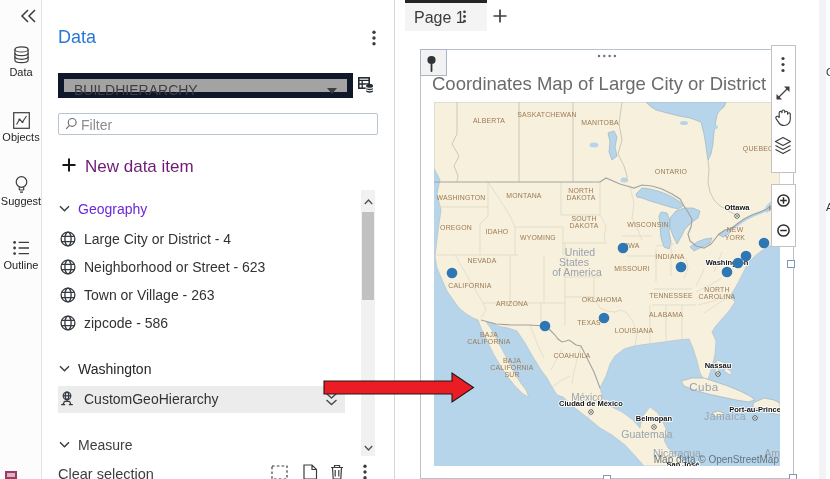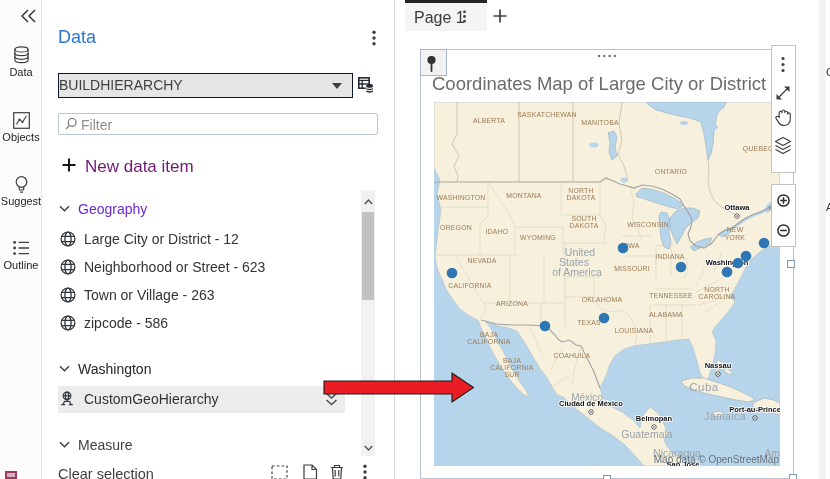--- a/index.html
+++ b/index.html
@@ -43,21 +43,21 @@
 </svg>
 <div class="lbl" style="top:259px">Outline</div>
 <div class="abs" style="left:5px;top:471px;width:12px;height:8px;background:#ddb3c4;border:2px solid #9d3a63"></div>
 
 <div class="abs" style="left:58px;top:27px;font-size:18px;color:#2b77d3">Data</div>
 <svg class="abs" style="left:371px;top:30px" width="6" height="16" viewBox="0 0 6 16">
  <circle cx="3" cy="2.2" r="1.7" fill="#3d3d3d"></circle>
     <circle cx="3" cy="8" r="1.7" fill="#3d3d3d"></circle>
     <circle cx="3" cy="13.8" r="1.7" fill="#3d3d3d"></circle>
 </svg>
-<div class="abs" style="left:58px;top:73px;width:295px;height:25px;background:#e5e5e5;border:1px solid #0f172a;font-size:14px;color:#3f3f3f;line-height:23px;">BUILDHIERARCHY
+<div class="abs" style="left:58px;top:73px;width:295px;height:25px;background:#a3a3a3;border:6px solid #0f172a;font-size:14px;color:#3f3f3f;line-height:23px;padding-left:10px">BUILDHIERARCHY
  <span style="position:absolute;right:10px;top:9px;width:0;height:0;border-left:5px solid transparent;border-right:5px solid transparent;border-top:6px solid #3f3f3f"></span>
 </div>
 <svg class="abs" style="left:358px;top:77px" width="16" height="16" viewBox="0 0 16 16">
  <g stroke="#252b33" fill="none">
  <rect x="0.8" y="0.8" width="10.4" height="10.4" stroke-width="1.6"></rect>
  <path d="M0.8,3.4 H11.2 M0.8,7 H11.2 M4.2,3.4 V11.2" stroke-width="1.3"></path>
  </g>
  <path d="M7.6,7.6 H15.4 V15.6 H7.6 Z" fill="#fff" stroke="none"></path>
  <path d="M8.3,8.2 c0,-0.7 1.5,-1.2 3.3,-1.2 s3.3,0.5 3.3,1.2 V14.6 c0,0.7 -1.5,1.2 -3.3,1.2 s-3.3,-0.5 -3.3,-1.2 Z" fill="#252b33"></path>
  <path d="M8.3,10.4 c1.8,1 4.8,1 6.6,0 M8.3,12.8 c1.8,1 4.8,1 6.6,0" stroke="#fff" stroke-width="1.1" fill="none"></path>
@@ -77,21 +77,21 @@
     <polyline points="1,1.2 5.5,5.8 10,1.2" fill="none" stroke="#3d3d3d" stroke-width="1.4"></polyline>
   </svg>
 <div class="abs" style="left:78px;top:201px;font-size:14px;color:#6d28d9">Geography</div>
 <svg class="abs" style="left:60px;top:231px" width="16" height="16" viewBox="0 0 16 16">
     <g fill="none" stroke="#353b41" stroke-width="1.35">
       <circle cx="8" cy="8" r="6.9"></circle>
       <ellipse cx="8" cy="8" rx="3.1" ry="6.9"></ellipse>
       <path d="M1.6,5.4 H14.4 M1.6,10.6 H14.4"></path>
     </g>
   </svg>
-<div class="abs" style="left:84px;top:231px;font-size:14px;color:#333">Large City or District - 12</div>
+<div class="abs" style="left:84px;top:231px;font-size:14px;color:#333">Large City or District - 4</div>
 <svg class="abs" style="left:60px;top:259px" width="16" height="16" viewBox="0 0 16 16">
     <g fill="none" stroke="#353b41" stroke-width="1.35">
       <circle cx="8" cy="8" r="6.9"></circle>
       <ellipse cx="8" cy="8" rx="3.1" ry="6.9"></ellipse>
       <path d="M1.6,5.4 H14.4 M1.6,10.6 H14.4"></path>
     </g>
   </svg>
 <div class="abs" style="left:84px;top:259px;font-size:14px;color:#333">Neighborhood or Street - 623</div>
 <svg class="abs" style="left:60px;top:287px" width="16" height="16" viewBox="0 0 16 16">
     <g fill="none" stroke="#353b41" stroke-width="1.35">

